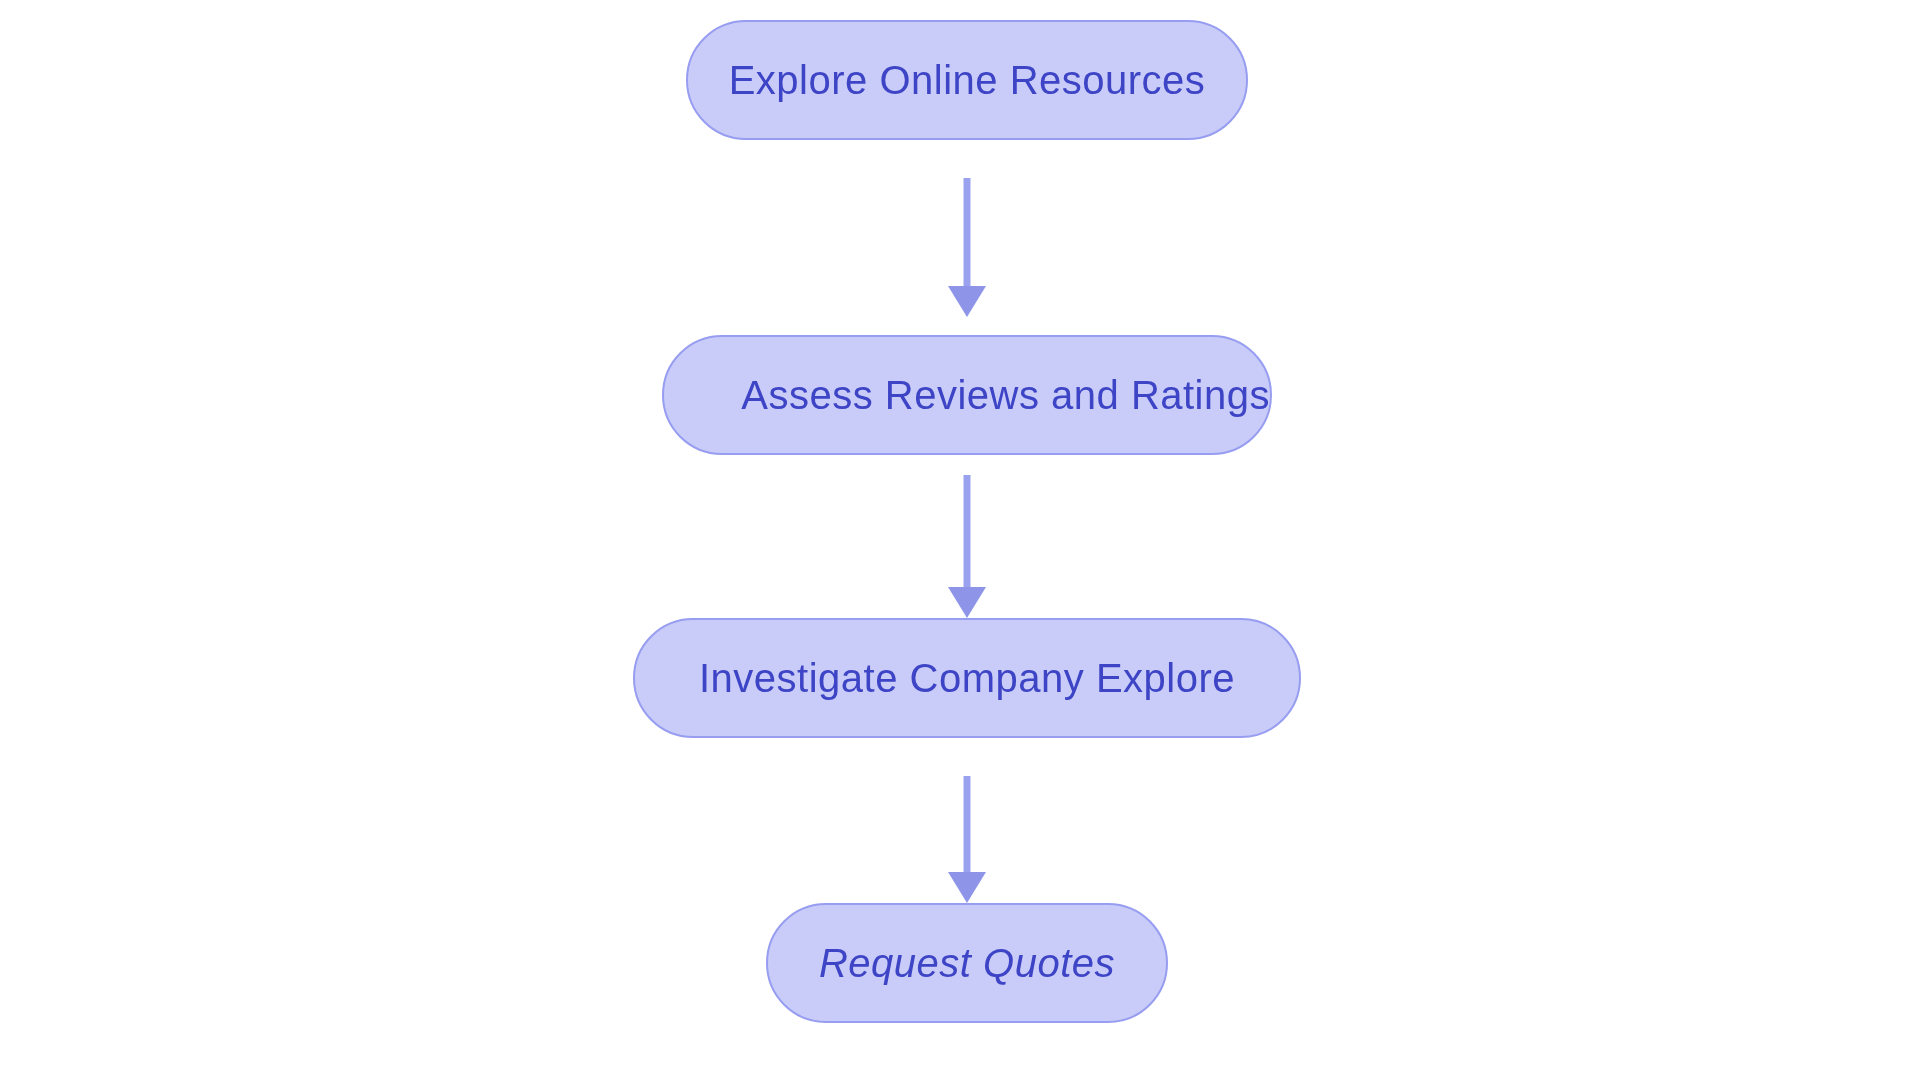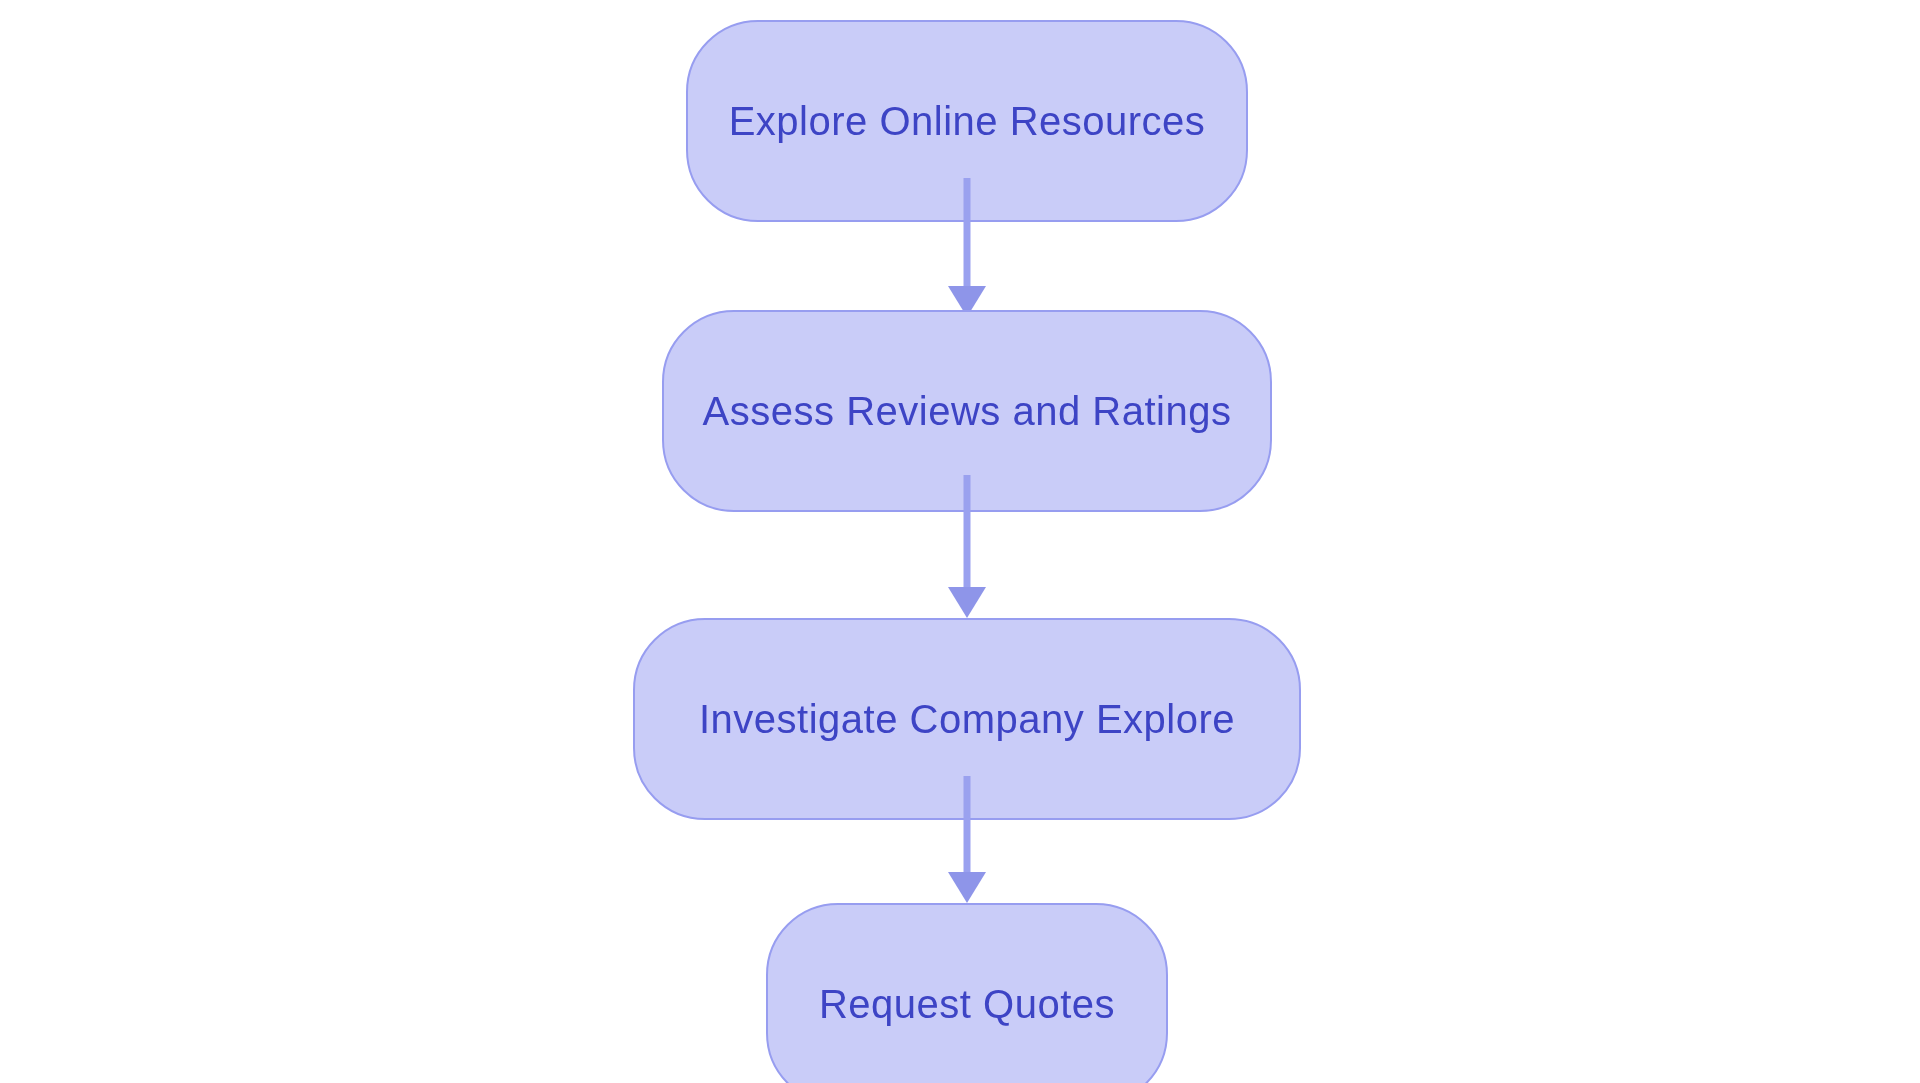--- a/index.html
+++ b/index.html
@@ -16,43 +16,43 @@
     position: relative;
     width: 1920px;
     height: 1083px;
     background: var(--bg, #ffffff);
   }
 
   .flow-node {
     position: absolute;
     left: 967px;
     transform: translateX(-50%);
-    height: 202px;
+    height: 120px;
     border-radius: 72px;
     background: var(--node-fill, #c9ccf8);
     border: 2.5px solid var(--node-border, #979df0);
     box-sizing: border-box;
     display: flex;
     align-items: center;
     justify-content: center;
   }
 
   .flow-node .node-label {
     color: var(--node-text, #3d44c5);
     font-size: 40px;
     font-weight: 400;
     letter-spacing: 0.5px;
     white-space: nowrap;
     user-select: none;
   }
 
   .node-1 { top: 20px;  width: 562px; }
-  .node-2 { top: 310px; width: 610px; }
+  .node-2 { top: 335px; width: 610px; justify-content: flex-end; }
   .node-3 { top: 618px; width: 668px; }
-  .node-4 { top: 903px; width: 402px; }
+  .node-4 { top: 903px; width: 402px; font-style: italic; }
 
   .flow-arrow {
     position: absolute;
     left: 943px; 
     width: 48px;
     overflow: visible;
   }
 
   .arrow-1 { top: 178px; height: 139px; }
   .arrow-2 { top: 475px; height: 143px; }

